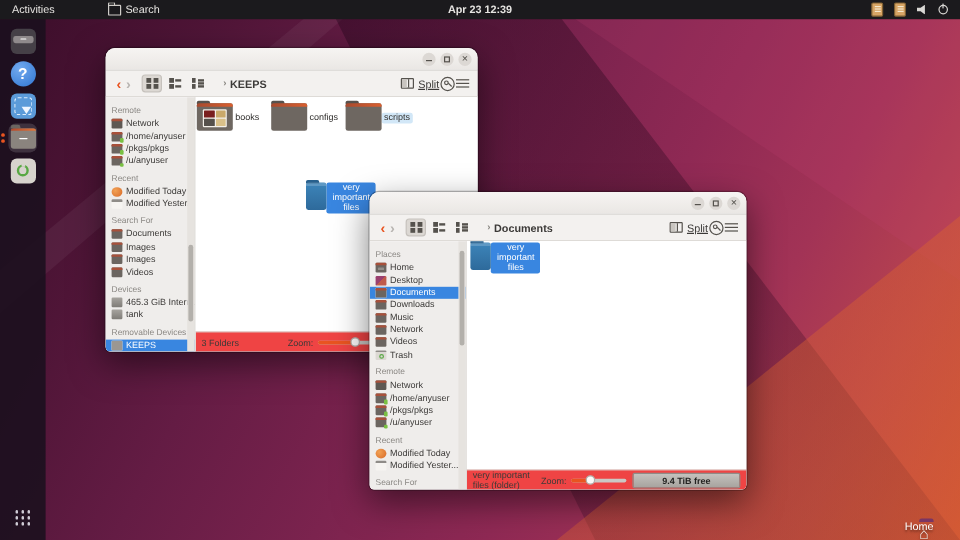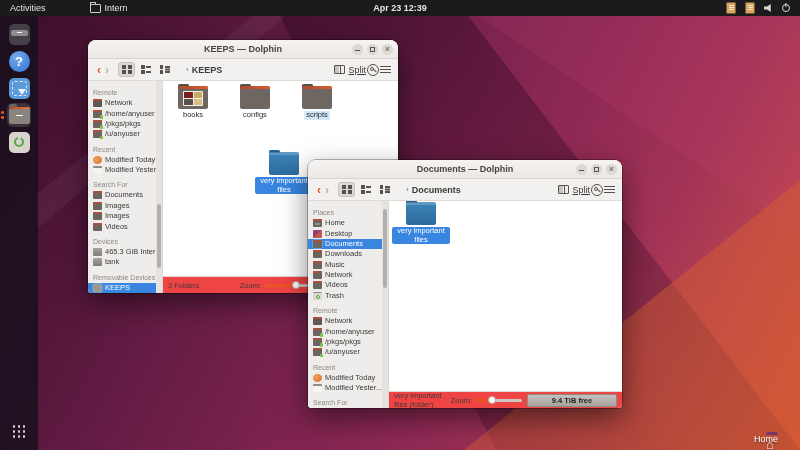--- a/index.html
+++ b/index.html
@@ -116,21 +116,21 @@
   .mi-trash{background:linear-gradient(#8f8c88 0 1.5px,#dcd8d3 1.5px);}
   .mi-trash::before{display:none;}
   .mi-trash::after{content:"";position:absolute;left:2.5px;top:3px;width:4px;height:4px;border:1px solid #58a843;border-radius:50%;box-sizing:border-box;}
   .mi-home::after{content:"";position:absolute;left:2px;top:3.5px;width:5px;height:2.5px;background:#938e89;border-radius:.5px;}
   .mi-desktop{background:linear-gradient(135deg,#9a3f6e 0 50%,#c05a4a 50%);}
   .mi-desktop::before{display:none;}
   .srow.sel .mi{box-shadow:0 0 0 .5px rgba(255,255,255,.4);}
   .rcol{flex:1;display:flex;flex-direction:column;min-width:0;}
   .main{flex:1;position:relative;background:#fff;overflow:hidden;}
   
-  .file{position:absolute;width:58px;display:flex;flex-direction:column;align-items:center;}
+  .file{position:absolute;width:58px;display:flex;flex-direction:row;align-items:center;}
   .bf{width:30px;height:23px;background:#6e6761;border-radius:2px;position:relative;margin-bottom:2px;}
   .bf::before{content:"";position:absolute;top:-2.5px;left:0;width:11px;height:3px;background:#57514c;border-radius:1.5px 1.5px 0 0;}
   .bf::after{content:"";position:absolute;top:0;left:0;right:0;height:2.5px;background:linear-gradient(90deg,#a84a2e,#d95f2f);border-radius:2px 2px 0 0;}
   .bf.blue{background:linear-gradient(#3d85ba,#2e6a9b);}
   .bf.blue::before{background:#27608d;}
   .bf.blue::after{background:rgba(255,255,255,.18);}
   .books-inner{position:absolute;left:5px;right:5px;top:5px;bottom:3px;background:#f3efe9;border-radius:1px;
     display:grid;grid-template-columns:1fr 1fr;gap:1px;padding:1px;box-sizing:border-box;}
   .books-inner i{display:block;border-radius:.5px;}
   .bk1{background:#7a1f1f;} .bk2{background:#caa96a;} .bk3{background:#55504b;} .bk4{background:#d9c089;}
@@ -163,21 +163,21 @@
     <i class="f-dark"></i>
     <i class="f-right"></i>
     <i class="f-br"></i>
 </div>
 
 <div class="topbar">
   <div class="tb-left">
     <span>Activities</span>
     <span class="tb-app">
       <span class="tb-folder"></span>
-      <span>Intern</span>
+      <span>Search</span>
     </span>
   </div>
   <div class="tb-clock">Apr 23 12:39</div>
   <div class="tb-right">
     <span class="tray-clip"></span>
     <span class="tray-clip"></span>
     <span class="tray-vol"></span>
     <span class="tray-pwr"></span>
   </div>
 </div>
@@ -201,21 +201,20 @@
   <div class="dock-item">
       <span class="ico-trash"></span>
     </div>
   <div class="app-grid">
       <i></i>
     </div>
 </div>
 
 <div class="window" id="win1">
   <div class="titlebar">
-    <div class="title">KEEPS — Dolphin</div>
     <div class="winbtns">
       <span class="wbtn wbtn-min"></span>
       <span class="wbtn wbtn-max"></span>
       <span class="wbtn wbtn-close"></span>
     </div>
   </div>
   <div class="toolbar">
     <span class="navbtn back">‹</span>
     <span class="navbtn fwd">›</span>
     <span class="viewbtns">
@@ -340,21 +339,20 @@
               <span class="knob" style="left:51%;"></span>
             </span>
         </span>
       </div>
     </div>
   </div>
 </div>
 
 <div class="window" id="win2">
   <div class="titlebar">
-    <div class="title">Documents — Dolphin</div>
     <div class="winbtns">
       <span class="wbtn wbtn-min"></span>
       <span class="wbtn wbtn-max"></span>
       <span class="wbtn wbtn-close"></span>
     </div>
   </div>
   <div class="toolbar">
     <span class="navbtn back">‹</span>
     <span class="navbtn fwd">›</span>
     <span class="viewbtns">

